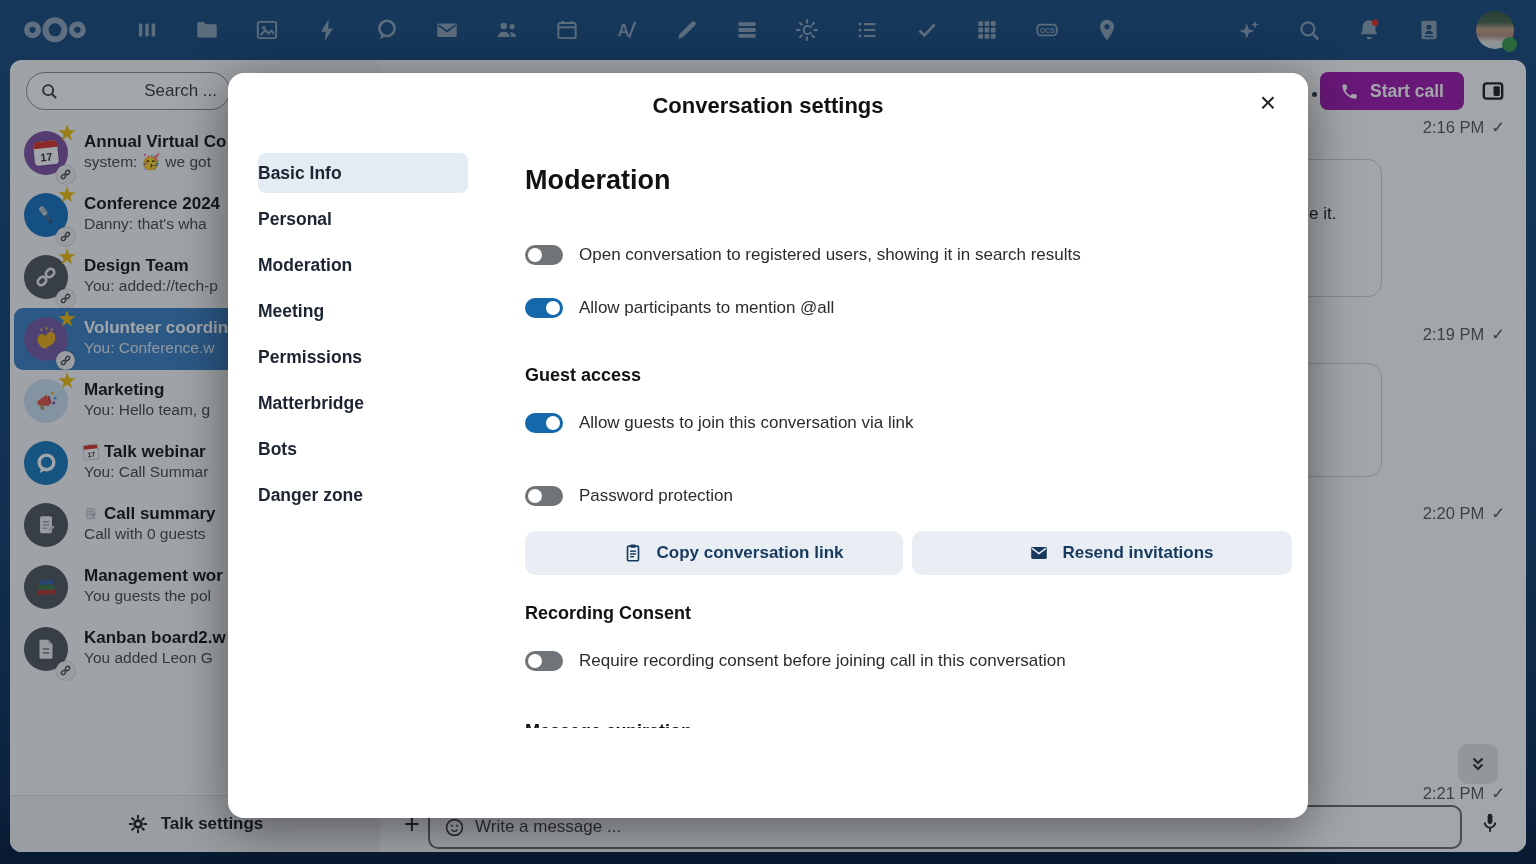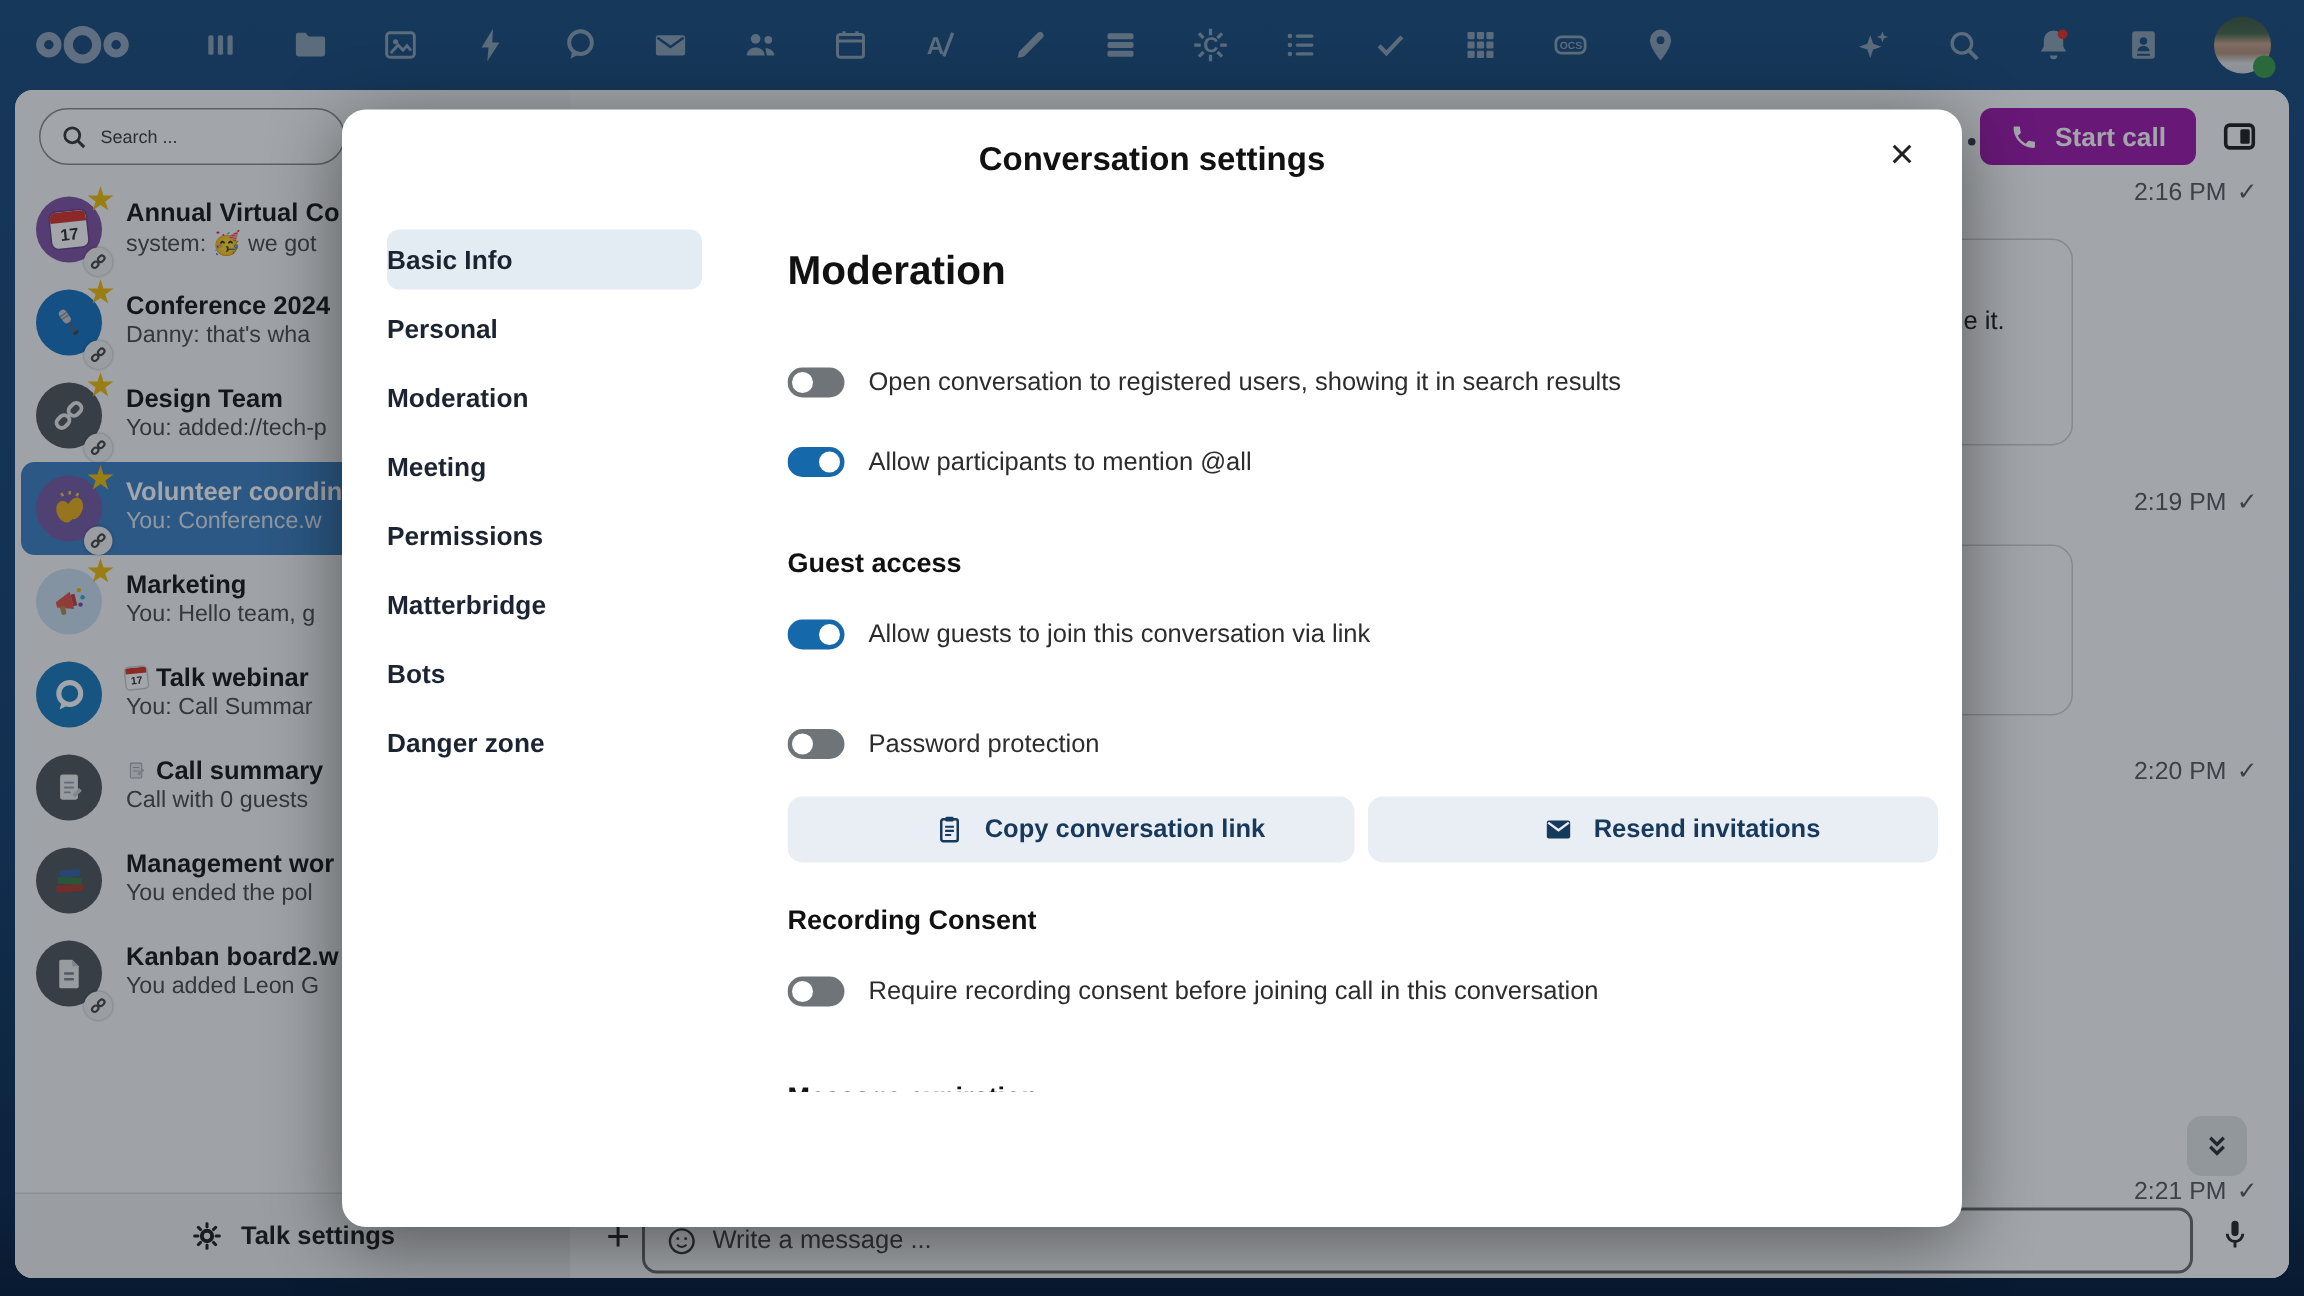--- a/index.html
+++ b/index.html
@@ -18,21 +18,21 @@
     background:linear-gradient(180deg,#3c5a44 0%,#4e6b52 30%,#caa58c 48%,#b5937e 64%,#e3e6e8 82%,#d7dcdf 100%);}
   .tb-avatar .status{position:absolute;right:-3px;bottom:-3px;width:15px;height:15px;border-radius:50%;background:#3e9e4e;}
 
   
   .content{position:absolute;top:60px;left:10px;right:10px;bottom:12px;border-radius:12px;overflow:hidden;background:#fff;z-index:1;}
 
   
   .sidebar{position:absolute;left:0;top:0;bottom:0;width:370px;background:#fbfbfb;border-right:1px solid #d8d8d8;}
   .searchbox{position:absolute;left:16px;right:150px;top:12px;height:38px;}
   .searchbox input{width:100%;height:38px;box-sizing:border-box;border:1.5px solid #8f8f8f;border-radius:22px;
-    background:#fff;padding:0 12px 0 40px;font-size:12px;color:#222;outline:none;font-family:inherit;}
+    background:#fff;padding:0 12px 0 40px;font-size:17px;color:#222;outline:none;font-family:inherit;text-align:right;}
   .searchbox input::placeholder{color:#3f3f3f;}
   .searchbox .mag{position:absolute;left:13px;top:9px;width:20px;height:20px;color:#3a3a3a;}
   .convlist{position:absolute;top:62px;left:0;right:0;bottom:58px;}
   .conv{position:relative;height:62px;margin:0 4px;border-radius:9px;}
   .conv.selected{background:#3f84c4;}
   .conv .avatar{position:absolute;left:10px;top:9px;width:44px;height:44px;border-radius:50%;
     display:flex;align-items:center;justify-content:center;overflow:visible;}
   .conv .txt{position:absolute;left:70px;right:4px;top:8px;}
   .conv .t-row{display:flex;align-items:center;gap:6px;height:23px;}
   .conv .title{font-size:17px;font-weight:bold;color:#1b1b1b;white-space:nowrap;overflow:hidden;}
@@ -463,21 +463,21 @@
         <div class="conv">
           <span class="avatar" style="background-color: rgb(84, 89, 94);">
               <svg width="27" height="27" viewBox="0 0 24 24">
                 <rect x="4" y="14" width="16" height="4.2" rx="1" fill="#b23c35" transform="rotate(-4 12 16)"></rect>
                 <rect x="5" y="9.6" width="14" height="4.2" rx="1" fill="#3e7f46" transform="rotate(3 12 11.7)"></rect>
                 <rect x="6" y="5.2" width="12" height="4.2" rx="1" fill="#3b66a8" transform="rotate(-3 12 7.3)"></rect>
               </svg>
             </span>
           <span class="txt"><span class="t-row">
                 <span class="title">Management wor</span>
-              </span><span class="sub">You ended the pol</span></span>
+              </span><span class="sub">You guests the pol</span></span>
         </div>
 
         <div class="conv">
           <span class="avatar" style="background-color: rgb(84, 89, 94);">
               <svg width="26" height="26" viewBox="0 0 24 24">
                 <path d="M7 3.5h7l4 4V20a1 1 0 0 1-1 1H7a1 1 0 0 1-1-1V4.5a1 1 0 0 1 1-1z" fill="#eef0f2"></path>
                 <path d="M14 3.5l4 4h-4z" fill="#c3c9d0"></path>
                 <g stroke="#7e858d" stroke-width="1.5">
                   <line x1="9" y1="12" x2="15" y2="12"></line>
                   <line x1="9" y1="15.5" x2="15" y2="15.5"></line>

